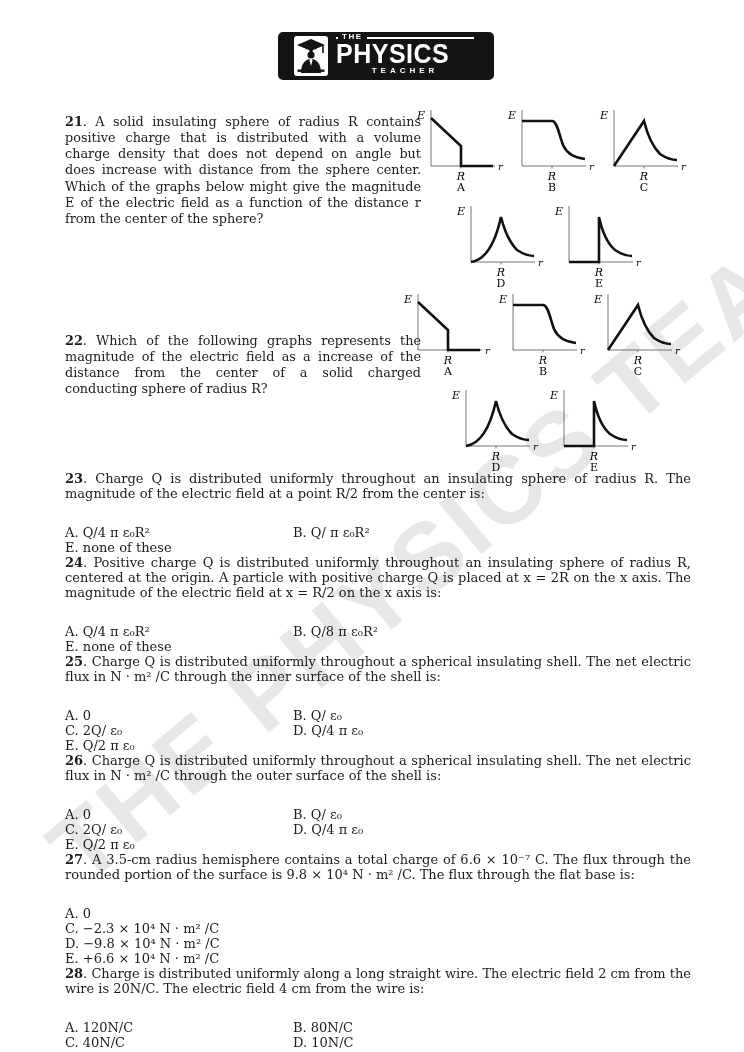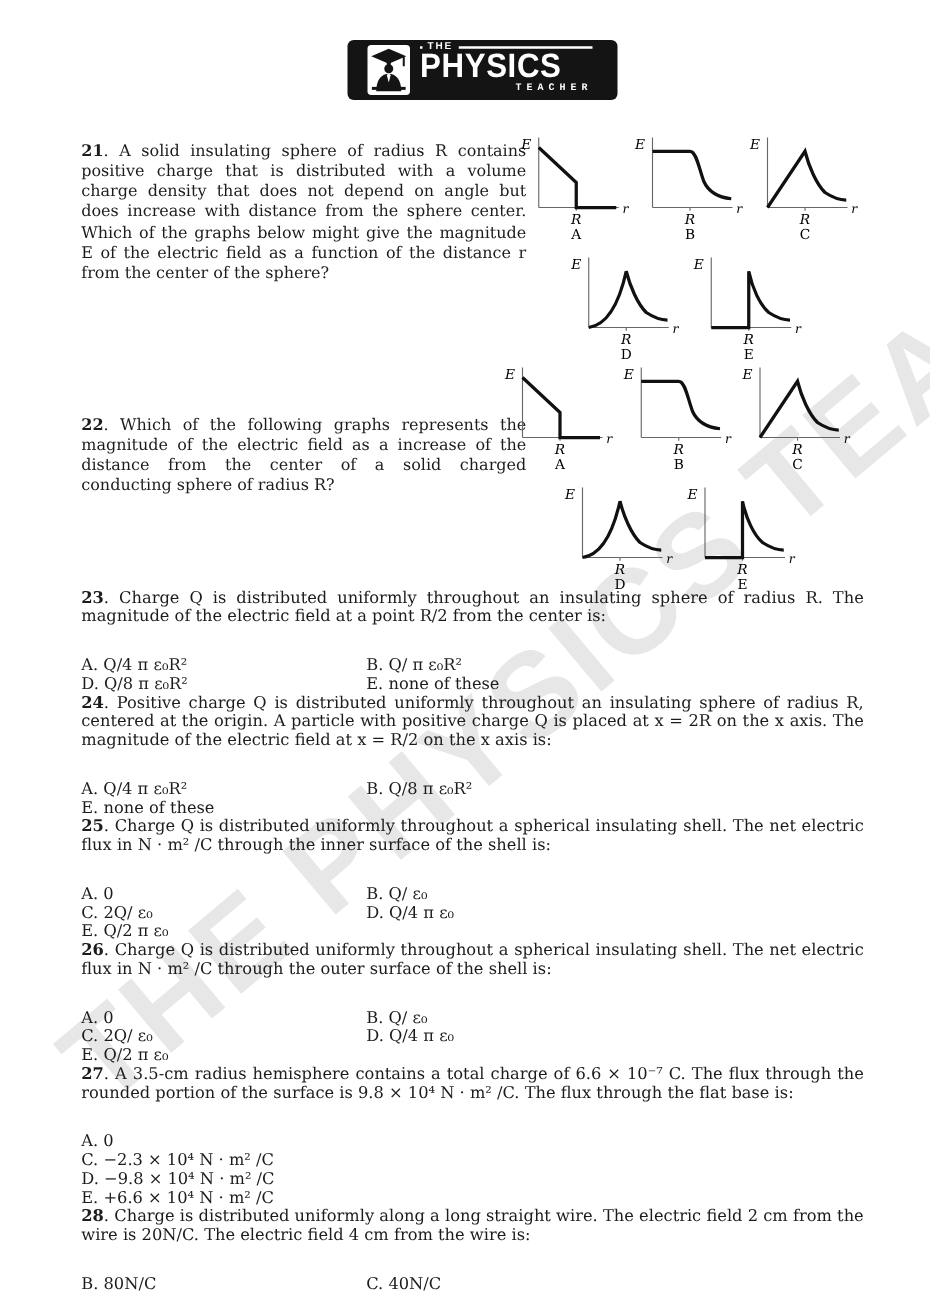--- a/index.html
+++ b/index.html
@@ -35,21 +35,21 @@
     position:absolute;top:-7px;left:2px;background:#141414;
     font-family:"Liberation Sans", sans-serif;font-weight:bold;
     font-size:8px;letter-spacing:1.5px;color:#ffffff;padding:0 4px;
   }
   .logo-physics{
     display:block;font-family:"Liberation Sans", sans-serif;font-weight:bold;
     font-size:25px;line-height:1.02;color:#ffffff;letter-spacing:0.5px;
     transform:scaleY(1.08);transform-origin:top left;
   }
   .logo-teacher{
-    display:block;text-align:right;font-family:Liberation Mono, monospace;
+    display:block;text-align:center;font-family:Liberation Sans, sans-serif;
     font-weight:bold;font-size:8px;letter-spacing:4px;color:#ffffff;margin-top:1px;
   }
   
   .side-q{
     position:absolute;left:65px;width:356px;
     font-size:12.8px;line-height:16.2px;
     text-align:justify;text-align-last:left;
   }
   .q21{top:101px;}
   .q22{top:320px;}
@@ -221,21 +221,20 @@
         </svg>
       </div>
 
     <div class="qlist">
 
       <div class="q">
         <p class="qt"><b class="qnum">23</b><span>. Charge Q is distributed uniformly throughout an insulating sphere of radius R. The magnitude of the electric field at a point R/2 from the center is:</span></p>
         <div class="opts">
           <span class="opt">A. Q/4 π ε₀R²</span>
           <span class="opt">B. Q/ π ε₀R²</span>
-          <span class="opt">D. Q/8 π ε₀R²</span>
           <span class="opt">E. none of these</span>
         </div>
       </div>
 
       <div class="q">
         <p class="qt"><b class="qnum">24</b><span>. Positive charge Q is distributed uniformly throughout an insulating sphere of radius R, centered at the origin. A particle with positive charge Q is placed at x = 2R on the x axis. The magnitude of the electric field at x = R/2 on the x axis is:</span></p>
         <div class="opts">
           <span class="opt">A. Q/4 π ε₀R²</span>
           <span class="opt">B. Q/8 π ε₀R²</span>
           <span class="opt">E. none of these</span>
@@ -270,21 +269,23 @@
           <span class="opt">A. 0</span>
           <span class="opt">C. −2.3 × 10⁴ N · m² /C</span>
           <span class="opt">D. −9.8 × 10⁴ N · m² /C</span>
           <span class="opt">E. +6.6 × 10⁴ N · m² /C</span>
         </div>
       </div>
 
       <div class="q">
         <p class="qt"><b class="qnum">28</b><span>. Charge is distributed uniformly along a long straight wire. The electric field 2 cm from the wire is 20N/C. The electric field 4 cm from the wire is:</span></p>
         <div class="opts">
+          <span class="opt">A. 120N/C</span>
           <span class="opt">B. 80N/C</span>
           <span class="opt">C. 40N/C</span>
+          <span class="opt">D. 10N/C</span>
         </div>
       </div>
 
     </div>
 
   </div>
 </div>
 
 </body></html>

